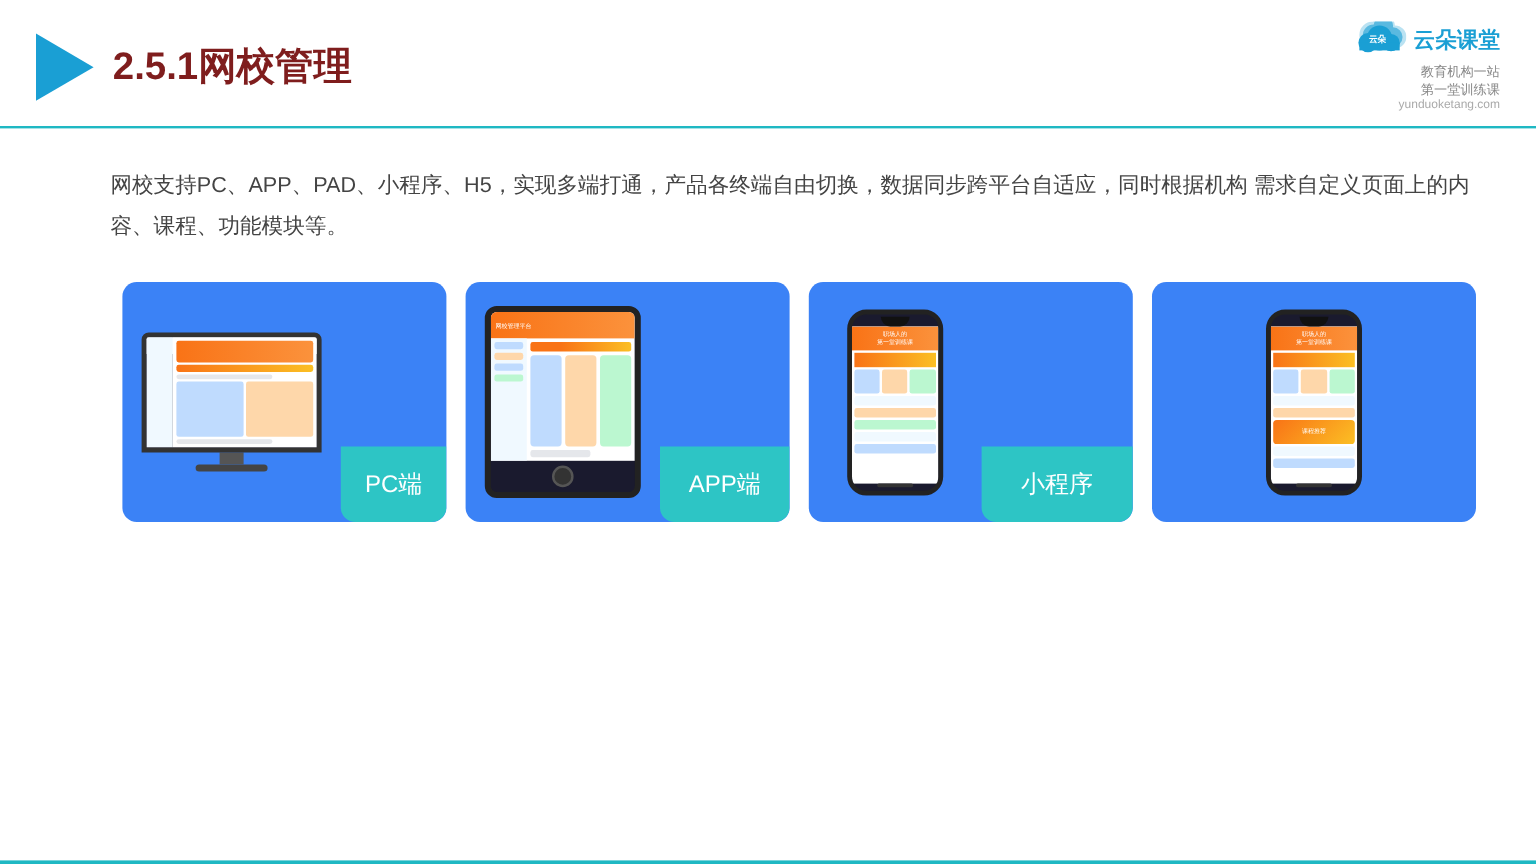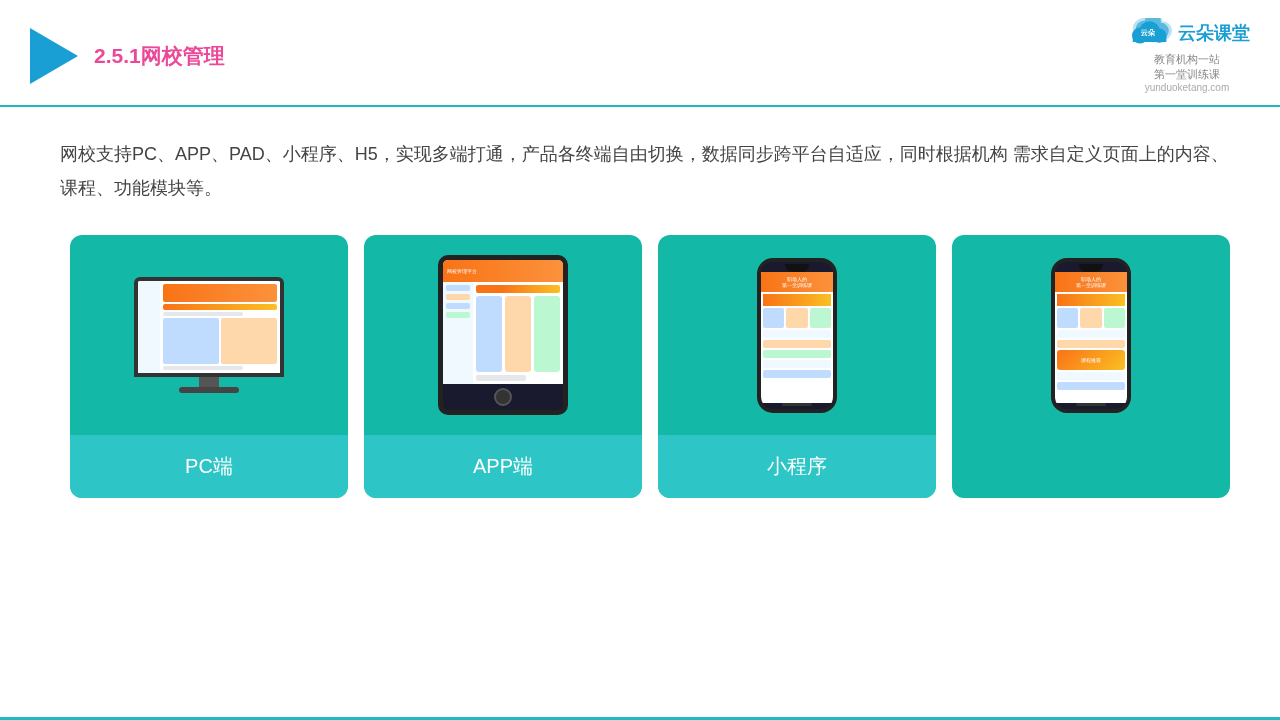--- a/index.html
+++ b/index.html
@@ -26,28 +26,27 @@
       gap: 16px;
     }
     .logo-triangle {
       width: 0;
       height: 0;
       border-top: 28px solid transparent;
       border-bottom: 28px solid transparent;
       border-left: 48px solid #1a9fd4;
     }
     .page-title {
-      font-size: 21px;
+      font-size: 32px;
       font-weight: bold;
-      color: #ec4899;
+      color: #7f1d1d;
     }
     .header-right {
       display: flex;
       flex-direction: column;
-      align-items: center;
     }
     .brand-logo {
       display: flex;
       align-items: center;
       gap: 6px;
     }
     .cloud-icon-svg {
       width: 48px;
       height: 32px;
     }
@@ -60,41 +59,41 @@
     .brand-slogan {
       font-size: 11px;
       color: #888;
       text-align: right;
       margin-top: 2px;
     }
 
     
     .main-content {
       padding: 30px 40px 20px 60px;
+      margin-left: 32px;
     }
     .description {
       font-size: 18px;
       color: #444;
       line-height: 1.9;
       margin-bottom: 30px;
     }
 
     
     .cards-container {
       display: flex;
       gap: 16px;
       justify-content: center;
       padding: 0 10px;
     }
     .card {
-      background: #14b8a6;
+      background: #3b82f6;
       border-radius: 12px;
       flex: 1;
       display: flex;
-      flex-direction: column;
       align-items: flex-end;
       overflow: hidden;
       min-width: 0;
     }
     .card-image-area {
       width: 100%;
       height: 200px;
       display: flex;
       align-items: center;
       justify-content: center;

